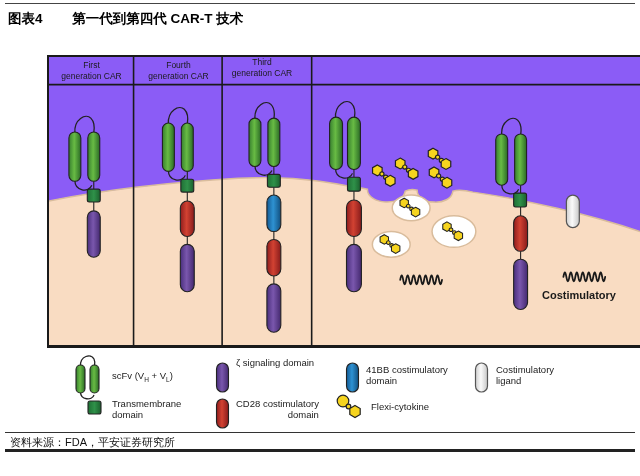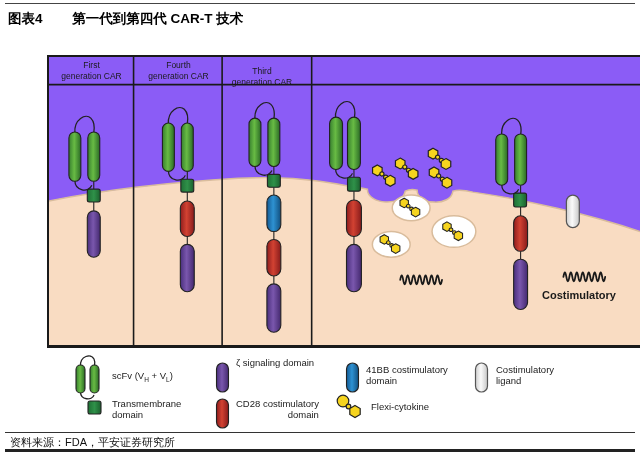--- a/index.html
+++ b/index.html
@@ -171,21 +171,21 @@
   </svg>
 
   <div class="panel-label" style="left:0;width:85px;top:3px;">
     <div>First</div>
     <div>generation CAR</div>
   </div>
   <div class="panel-label" style="left:85px;width:89px;top:3px;">
     <div>Fourth</div>
     <div>generation CAR</div>
   </div>
-  <div class="panel-label" style="left:174px;width:78px;top:9px;">
+  <div class="panel-label" style="left:174px;width:78px;top:0;">
     <div>Third</div>
     <div>generation CAR</div>
   </div>
 
   <div class="annot" style="left:469px;top:232px;width:122px;">
     <div>Costimulatory</div>
   </div>
 </div>
 
 <div>

